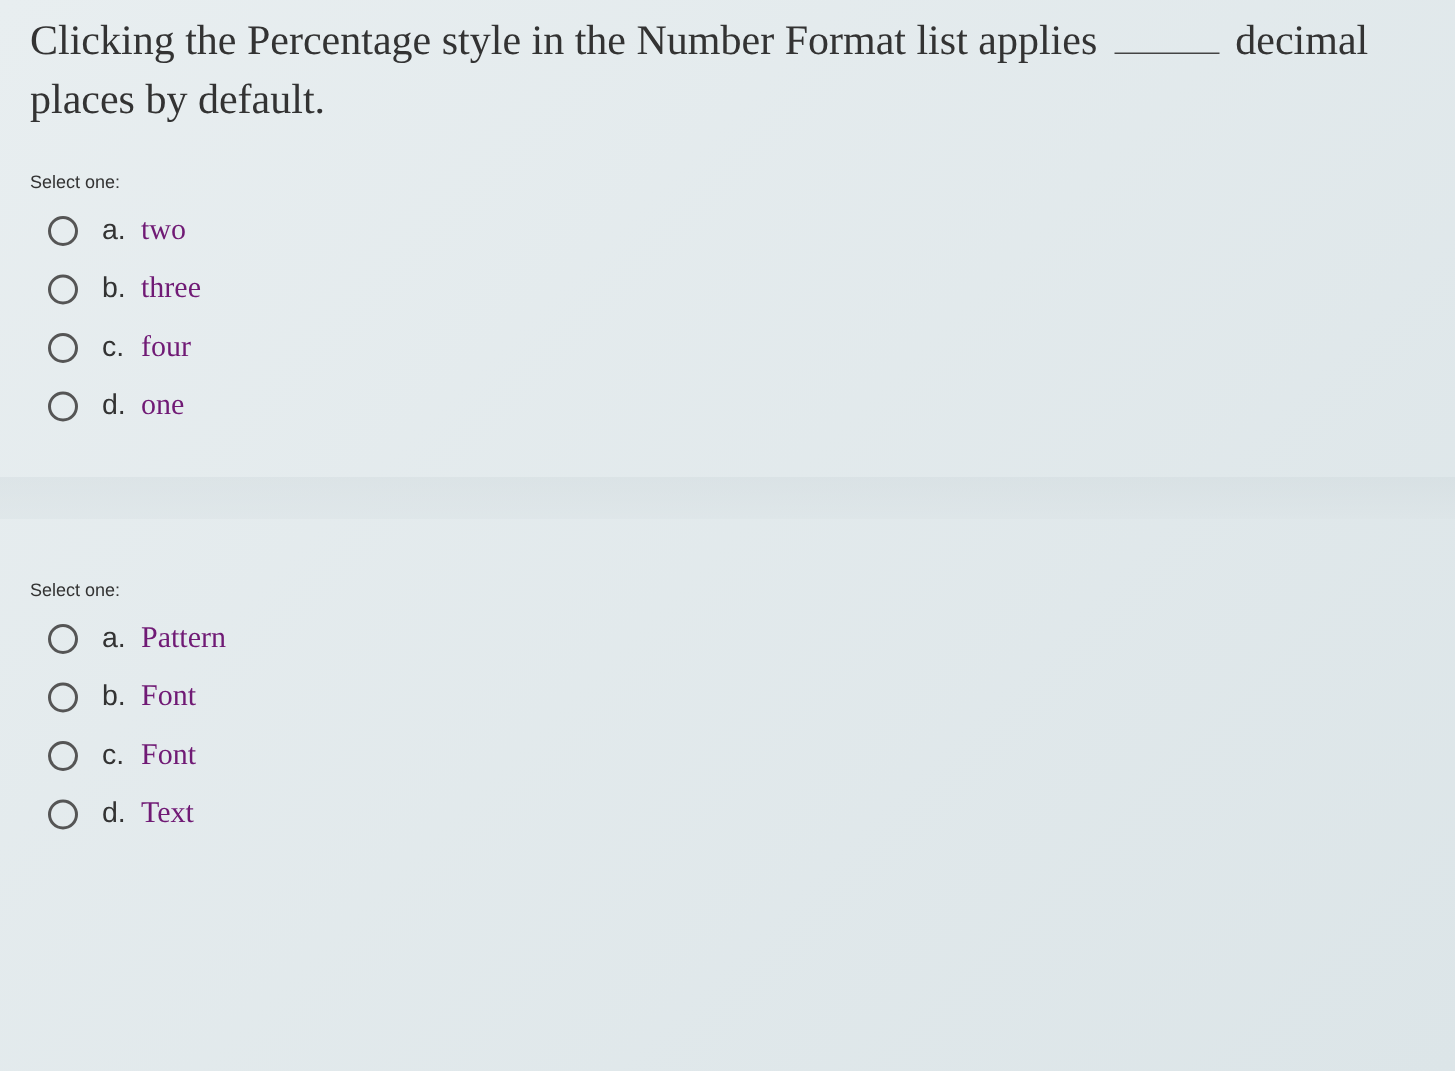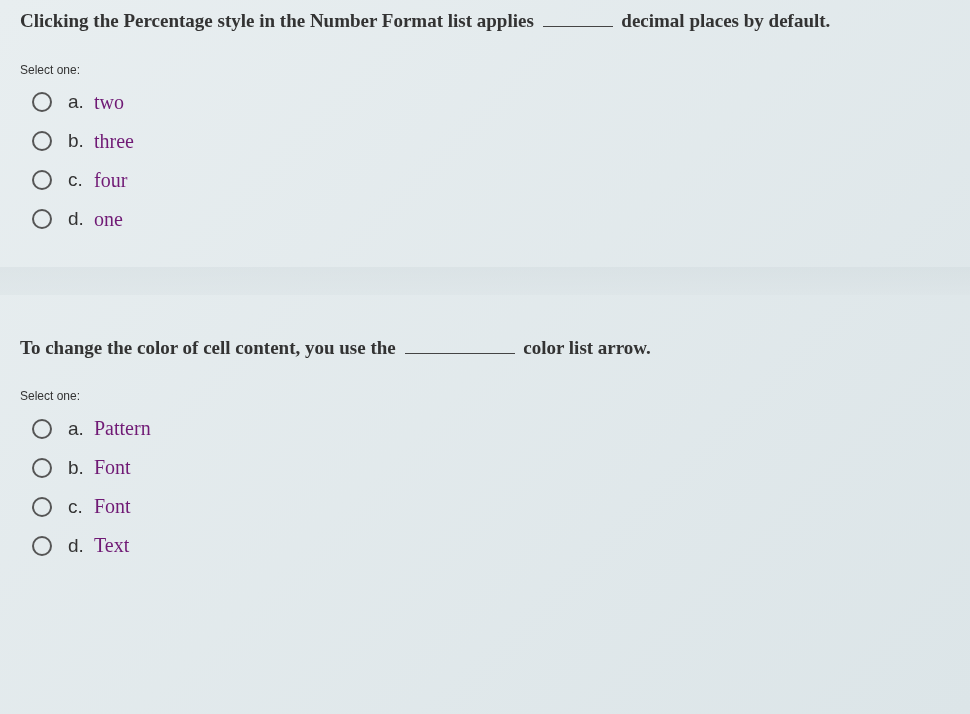--- a/index.html
+++ b/index.html
@@ -15,25 +15,24 @@
       color: #2a2a2a;
       overflow: hidden;
     }
     .question-block {
       padding: 8px 20px 20px 20px;
     }
     .question-block.q2 {
       padding-top: 40px;
     }
     .question-text {
-      font-size: 19px;
+      font-size: 28px;
       color: #333;
       margin-bottom: 28px;
       line-height: 1.4;
-      font-weight: bold;
     }
     .blank {
       display: inline-block;
       border-bottom: 1.5px solid #444;
       width: 70px;
       margin: 0 4px;
       vertical-align: baseline;
     }
     .blank.long {
       width: 110px;
@@ -107,23 +106,20 @@
       <div class="radio"></div>
       <div class="option-letter">d.</div>
       <div class="option-text">one</div>
     </div>
   </div>
 </div>
 
 <div class="divider"></div>
 
 <div class="question-block q2">
-  <div class="question-text">
-    <span>To change the color of cell content, you use the </span><span class="blank long"></span><span> color list arrow.</span>
-  </div>
   <div class="prompt">Select one:</div>
   <div class="options">
     <div class="option-row">
       <div class="radio"></div>
       <div class="option-letter">a.</div>
       <div class="option-text">Pattern</div>
     </div>
     <div class="option-row">
       <div class="radio"></div>
       <div class="option-letter">b.</div>

